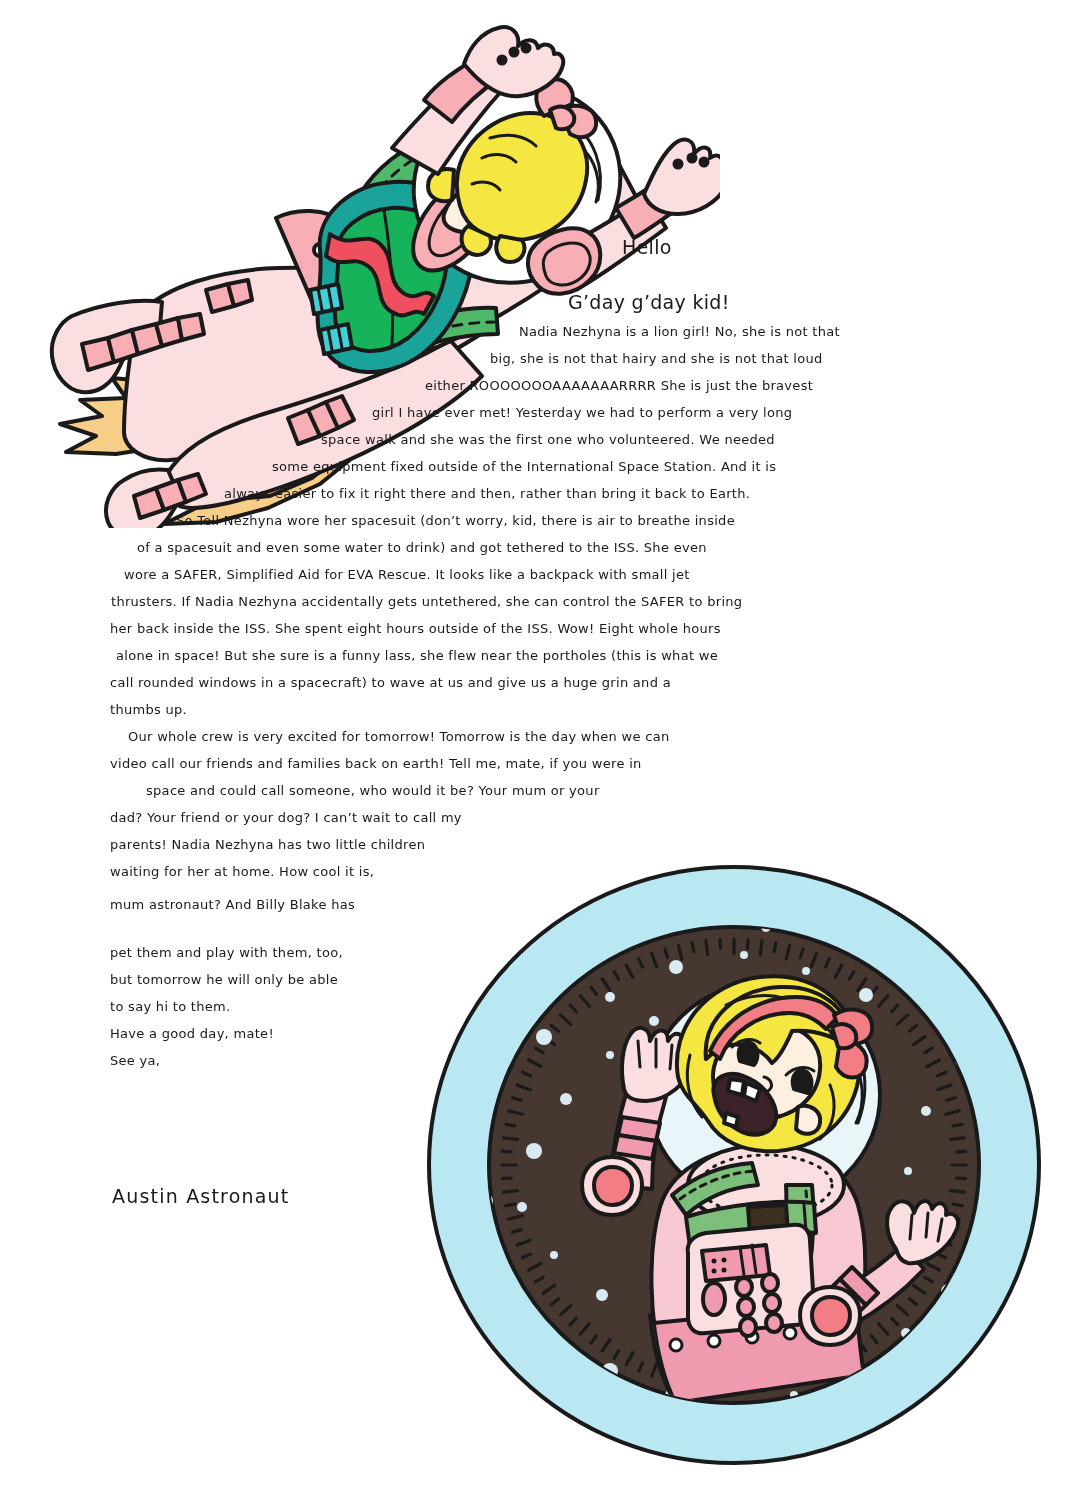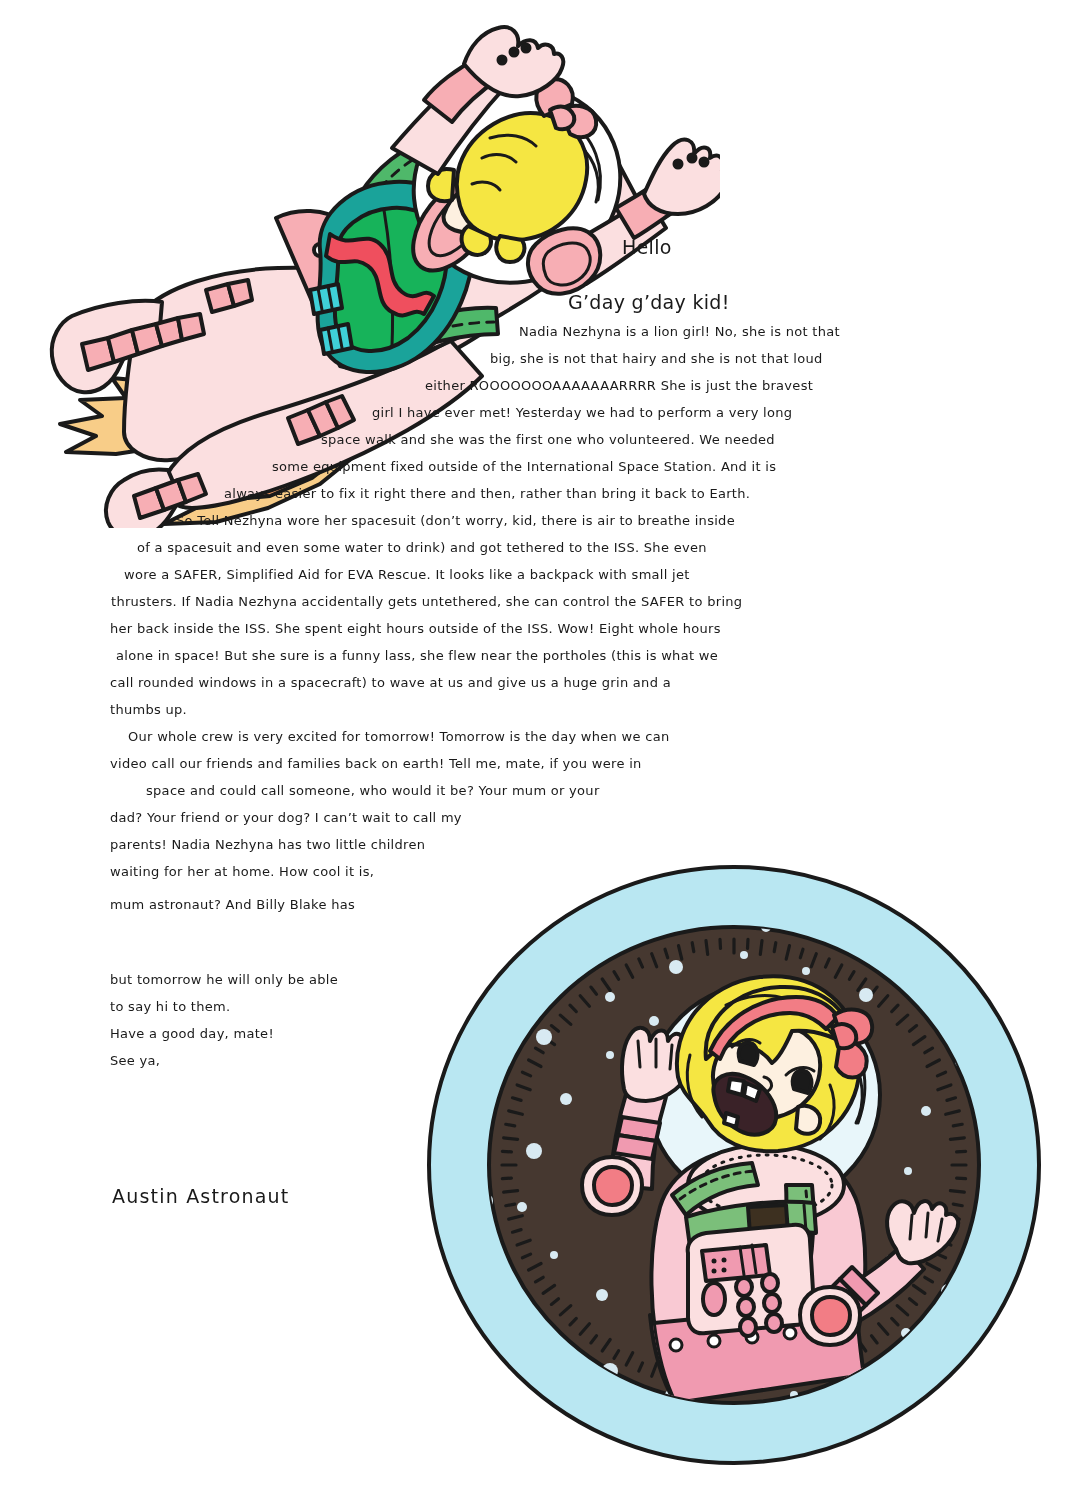--- a/index.html
+++ b/index.html
@@ -568,20 +568,21 @@
     <div class="tline bl" style="left:116px;  top:649px;">alone in space! But she sure is a funny lass, she flew near the portholes (this is what we</div>
     <div class="tline bl" style="left:110px;  top:676px;">call rounded windows in a spacecraft) to wave at us and give us a huge grin and a</div>
     <div class="tline bl" style="left:110px;  top:703px;">thumbs up.</div>
     <div class="tline bl" style="left:128px;  top:730px;">Our whole crew is very excited for tomorrow! Tomorrow is the day when we can</div>
     <div class="tline bl" style="left:110px;  top:757px;">video call our friends and families back on earth! Tell me, mate, if you were in</div>
     <div class="tline bl" style="left:110px;  top:784px;margin-left:36px;">space and could call someone, who would it be? Your mum or your</div>
     <div class="tline bl" style="left:110px;  top:811px;">dad? Your friend or your dog? I can’t wait to call my</div>
     <div class="tline bl" style="left:110px;  top:838px;">parents! Nadia Nezhyna has two little children</div>
     <div class="tline bl" style="left:110px;  top:865px;">waiting for her at home. How cool it is,</div>
     <div class="tline bl" style="left:110px;  top:892px;margin-top:6px;">mum astronaut? And Billy Blake has</div>
+    <div class="tline bl" style="left:110px;  top:946px;">pet them and play with them, too,</div>
     <div class="tline bl" style="left:110px;  top:973px;">but tomorrow he will only be able</div>
     <div class="tline bl" style="left:110px;  top:1000px;">to say hi to them.</div>
     <div class="tline bl" style="left:110px;  top:1027px;">Have a good day, mate!</div>
     <div class="tline bl" style="left:110px;  top:1054px;">See ya,</div>
 
     <div class="tline" style="left:112px; top:1187px; letter-spacing:1.2px;">Austin Astronaut</div>
   </div>
 
 </div>
 

